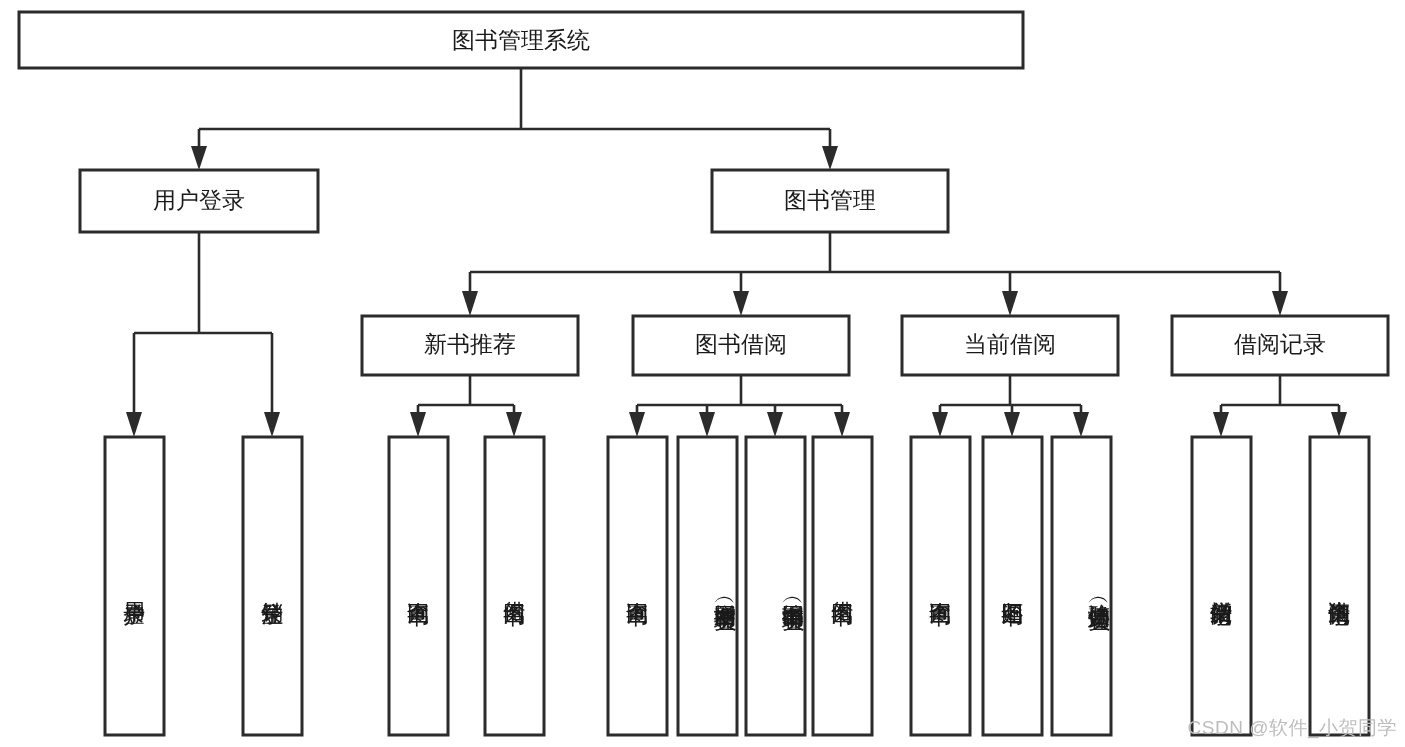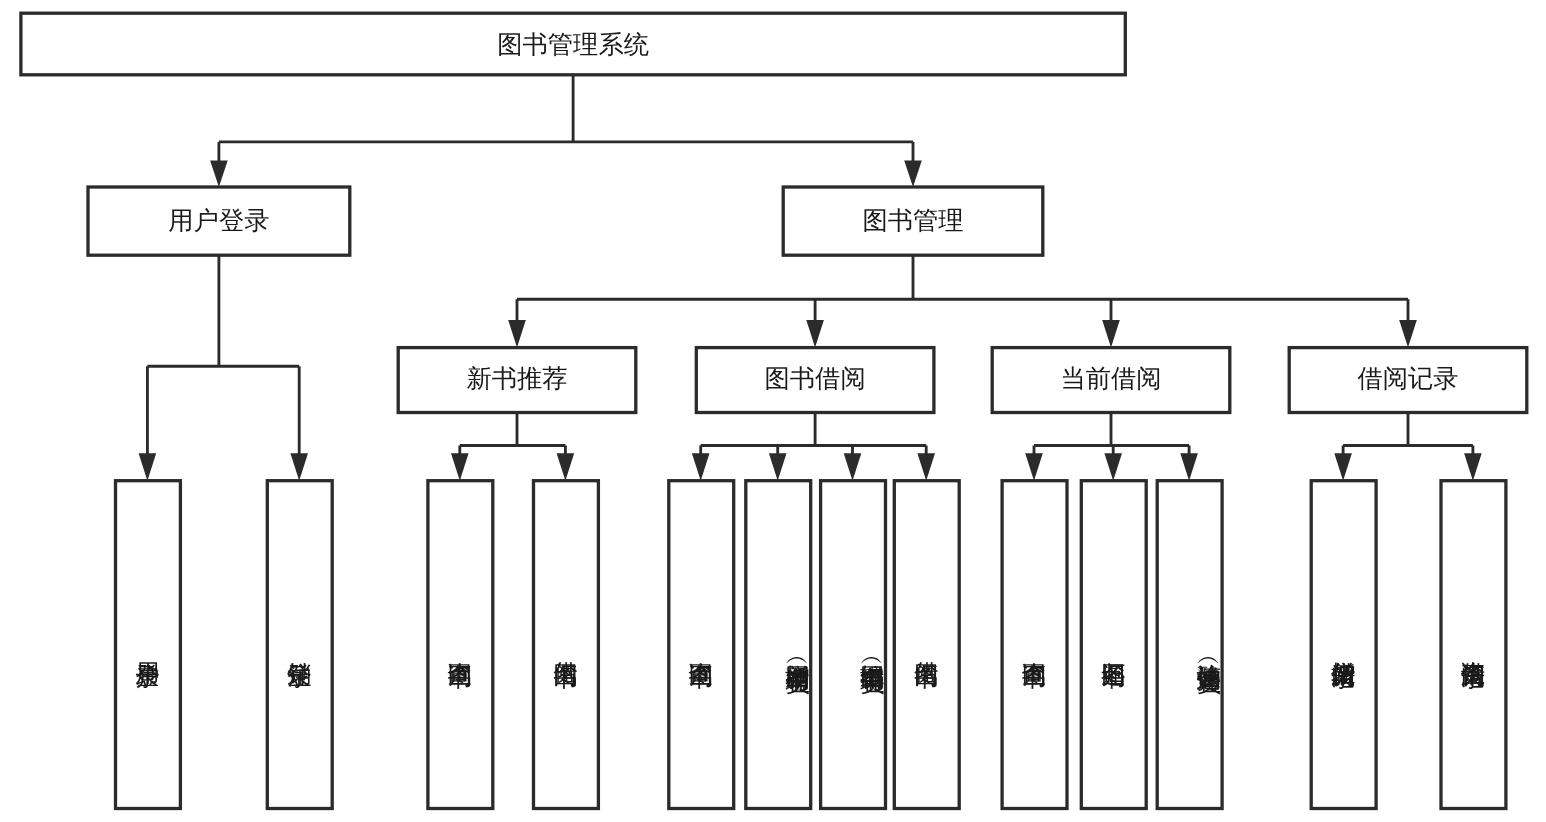--- a/index.html
+++ b/index.html
@@ -211,14 +211,15 @@
   <div class="leaf-label" style="left:746px; top:437px; width:59px; height:298px; align-items:flex-start; padding-top:8px; box-sizing:border-box;">编辑图书（管理员）</div>
   <div class="leaf-label" style="left:813px; top:437px; width:59px; height:298px;">借阅图书</div>
 
   <div class="leaf-label" style="left:911px; top:437px; width:59px; height:298px;">查询图书</div>
   <div class="leaf-label" style="left:983px; top:437px; width:59px; height:298px;">归还图书</div>
   <div class="leaf-label" style="left:1052px; top:437px; width:59px; height:298px; align-items:flex-start; padding-top:8px; box-sizing:border-box;">确认归还（管理员）</div>
 
   <div class="leaf-label" style="left:1192px; top:437px; width:59px; height:298px;">新增借阅记录</div>
   <div class="leaf-label" style="left:1310px; top:437px; width:59px; height:298px;">查询借阅记录</div>
 
+  <div class="watermark">CSDN @软件_小贺同学</div>
 
 </div>
 
 </body></html>

